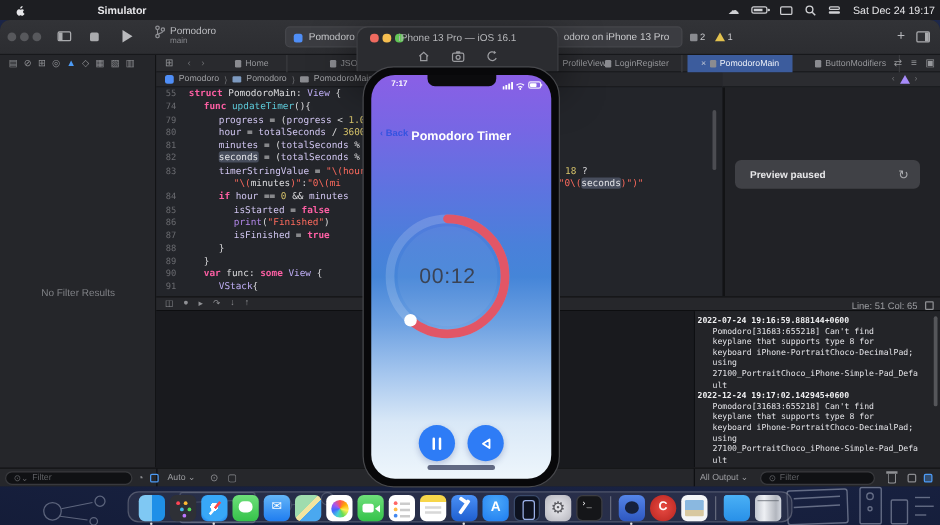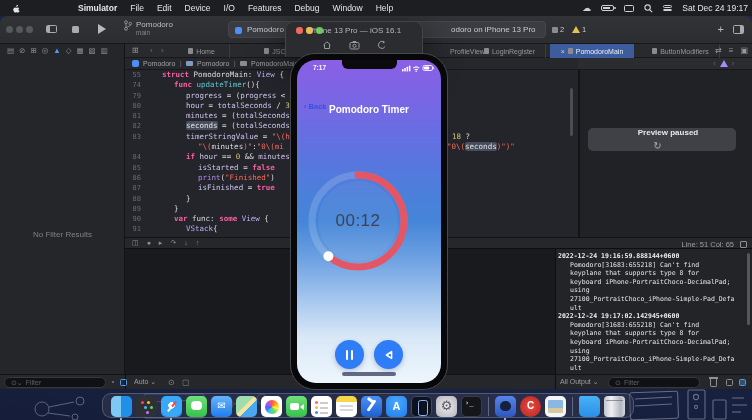--- a/index.html
+++ b/index.html
@@ -71,39 +71,39 @@
     border-bottom:1px solid #17181b;display:flex;align-items:center;gap:4px;padding-left:7px;
     font-size:7px;color:#9fa0a4;overflow:hidden;}
   .crumb-appic{width:7px;height:7px;border-radius:2px;background:#4f8ef7;flex:0 0 auto;}
   .crumb-folder{width:7px;height:5.5px;background:#7d9ac0;border-radius:1px;flex:0 0 auto;}
   .crumb-sep{color:#6f7074;}
   
   .editor{position:absolute;left:125px;top:54px;width:453px;height:167px;background:#23252a;overflow:hidden;
     font-family:"DejaVu Sans Mono",monospace;}
   .crow{display:flex;height:10.3px;font-size:7.5px;line-height:10.3px;white-space:pre;}
   .gut{width:22px;text-align:right;padding-right:6px;color:#6a6b70;font-size:7px;flex:0 0 auto;}
-  .src{white-space:pre;margin-left:11px;}
+  .src{white-space:pre;}
   .tk-kw{color:#fc5fa3;font-weight:bold;}
   .tk-pl{color:#dcdcde;}
   .tk-ty{color:#bfaef5;}
   .tk-pr{color:#cfc4ef;}
   .tk-fn{color:#5dc9d8;}
   .tk-st{color:#fc6a5d;}
   .tk-nu{color:#d6c36a;}
   .tk-lib{color:#b287e8;}
   .tk-hl{background:#474d5c;border-radius:2px;color:#e2e3e6;}
   .frag{position:absolute;font-size:7.5px;line-height:10px;white-space:pre;}
   .ed-scroll{position:absolute;right:5px;top:18px;width:3px;height:48px;background:#4c4d52;border-radius:2px;}
   
   .canvasbar{position:absolute;left:578px;top:42px;width:174px;height:12px;background:#2b2c30;border-bottom:1px solid #17181b;}
   .cv-nav{position:absolute;right:18px;top:2px;display:flex;gap:4px;font-size:7px;color:#6d6e72;align-items:center;}
   .cv-tri{width:0;height:0;border-left:4px solid transparent;border-right:4px solid transparent;border-bottom:7px solid #a78bfa;}
   .canvas{position:absolute;left:578px;top:54px;width:174px;height:167px;background:#212226;border-left:2px solid #121315;}
   .preview-pill{position:absolute;left:8px;top:58px;width:148px;height:23px;background:#404146;border-radius:5px;
-    display:flex;align-items:center;flex-direction:column;}
+    display:flex;align-items:center;}
   .pp-label{font-size:8px;font-weight:bold;color:#e8e8ea;padding-left:12px;flex:1;}
   .pp-refresh{color:#aaabaf;font-size:10px;padding-right:9px;}
   
   .dbgbar{position:absolute;left:125px;top:221px;width:627px;height:12px;background:#26272b;
     border-top:1px solid #121315;border-bottom:1px solid #0d0e10;}
   .dbg-ics{position:absolute;left:7px;top:1px;display:flex;gap:8px;font-size:7px;color:#8f9094;}
   .linecol{position:absolute;right:18px;top:2px;font-size:7.5px;color:#9d9ea2;}
   .lc-ic{position:absolute;right:5px;top:2.5px;width:7px;height:7px;border:1px solid #8f9094;border-radius:1px;}
   
   .variables{position:absolute;left:125px;top:233px;width:430px;height:125px;background:#191a1e;}
@@ -117,21 +117,21 @@
   .bb-div{position:absolute;top:0;bottom:0;width:1px;background:#0e0f12;}
   .filter-oval{position:absolute;height:11px;background:#101114;border:1px solid #38393d;border-radius:6px;
     display:flex;align-items:center;gap:3px;padding:0 6px;font-size:7px;color:#5f6064;}
   .fo-ic{font-size:7px;color:#5f6064;}
   .bb-txt{position:absolute;top:3px;font-size:7px;color:#9d9ea2;}
   .bb-ic{position:absolute;top:3px;font-size:8px;color:#8a8b8f;line-height:9px;}
   .bb-sq{position:absolute;top:4px;width:7px;height:7px;border:1px solid #4d9bf5;border-radius:1.5px;}
   .trashcan{position:absolute;top:4px;width:7px;height:8px;border:1px solid #8f9094;border-top:none;border-radius:0 0 2px 2px;}
   .trashcan:before{content:"";position:absolute;left:-2px;top:-2px;width:9px;height:1.5px;background:#8f9094;}
   
-  .simwin{position:absolute;left:285px;top:21px;width:138px;height:36px;background:#2b2c30;
+  .simwin{position:absolute;left:285px;top:21px;width:162px;height:36px;background:#2b2c30;
     border:1px solid #434448;border-bottom:none;border-radius:9px 9px 0 0;z-index:20;
     box-shadow:0 12px 34px rgba(0,0,0,.6);}
   .sim-tl{position:absolute;top:5px;width:6.5px;height:6.5px;border-radius:50%;}
   .sim-title{position:absolute;left:0;top:4px;width:100%;text-align:center;font-size:8px;color:#b6b7ba;}
   .sim-ics{position:absolute;left:0;top:18px;width:100%;display:flex;justify-content:center;gap:17px;color:#9a9b9f;}
   
   .phone{position:absolute;left:290px;top:53px;width:158px;height:337px;background:#08080a;
     border:1px solid #47484c;border-radius:25px;z-index:21;}
   .phone-screen{position:absolute;left:6px;top:6px;width:144px;height:323px;border-radius:19px;overflow:hidden;
     background:linear-gradient(180deg,#8a5fe6 0%,#7667e4 14%,#5e73e0 28%,#4a80da 42%,#4585d8 50%,#6fa2e2 62%,#a5c6ee 74%,#d9e8f7 86%,#eef6fc 100%);}
@@ -238,30 +238,20 @@
       </g>
     </svg>
   </div>
 
   <div class="menubar">
     <div class="mb-left">
       <svg class="mb-apple" viewBox="0 0 9 10">
         <path d="M4.5 2.6c.5-.8 1.5-.9 1.5-.9s.2.9-.4 1.5c-.6.7-1.4.6-1.4.6s-.2-.6.3-1.2z M6.6 9.2c-.5.6-1.1.4-1.6.2-.4-.2-.7-.2-1.1 0-.5.2-1 .4-1.5-.1C1.3 8.2.9 6.4 1.7 5.3c.4-.6 1-.9 1.6-.9.5 0 .8.3 1.2.3.4 0 .7-.3 1.3-.3.5 0 1.1.3 1.4.8-1.2.7-1 2.3.4 2.8-.2.5-.5 1-1 1.2z" fill="#e6e6e9"></path>
       </svg>
       <span class="mb-app">Simulator</span>
-      <span id="menu-items" style="display:flex;gap:13px;">
-          <span>File</span>
-          <span>Edit</span>
-          <span>Device</span>
-          <span>I/O</span>
-          <span>Features</span>
-          <span>Debug</span>
-          <span>Window</span>
-          <span>Help</span>
-        </span>
     </div>
     <div class="mb-right">
       <span class="ic-cloud">☁</span>
       <span class="ic-batt"></span>
       <span class="ic-disp"></span>
       <svg width="9" height="9" viewBox="0 0 9 9">
         <circle cx="3.6" cy="3.6" r="2.7" fill="none" stroke="#cfd0d3" stroke-width="1.1"></circle>
         <line x1="5.8" y1="5.8" x2="8.2" y2="8.2" stroke="#cfd0d3" stroke-width="1.2"></line>
       </svg>
       <span class="ic-cc">
@@ -414,21 +404,21 @@
           <span>↓</span>
           <span>↑</span>
         </span>
       <span class="linecol">Line: 51  Col: 65</span>
       <span class="lc-ic"></span>
     </div>
 
     <div class="variables"></div>
     <div class="console">
       <div id="console-lines" style="padding-top:3px;">
-          <div class="con-line">2022-12-24 19:16:59.888144+0600</div>
+          <div class="con-line">2022-07-24 19:16:59.888144+0600</div>
           <div class="con-line msg">Pomodoro[31683:655218] Can't find</div>
           <div class="con-line msg">keyplane that supports type 8 for</div>
           <div class="con-line msg">keyboard iPhone-PortraitChoco-DecimalPad;</div>
           <div class="con-line msg">using</div>
           <div class="con-line msg">27100_PortraitChoco_iPhone-Simple-Pad_Defa</div>
           <div class="con-line msg">ult</div>
           <div class="con-line">2022-12-24 19:17:02.142945+0600</div>
           <div class="con-line msg">Pomodoro[31683:655218] Can't find</div>
           <div class="con-line msg">keyplane that supports type 8 for</div>
           <div class="con-line msg">keyboard iPhone-PortraitChoco-DecimalPad;</div>

